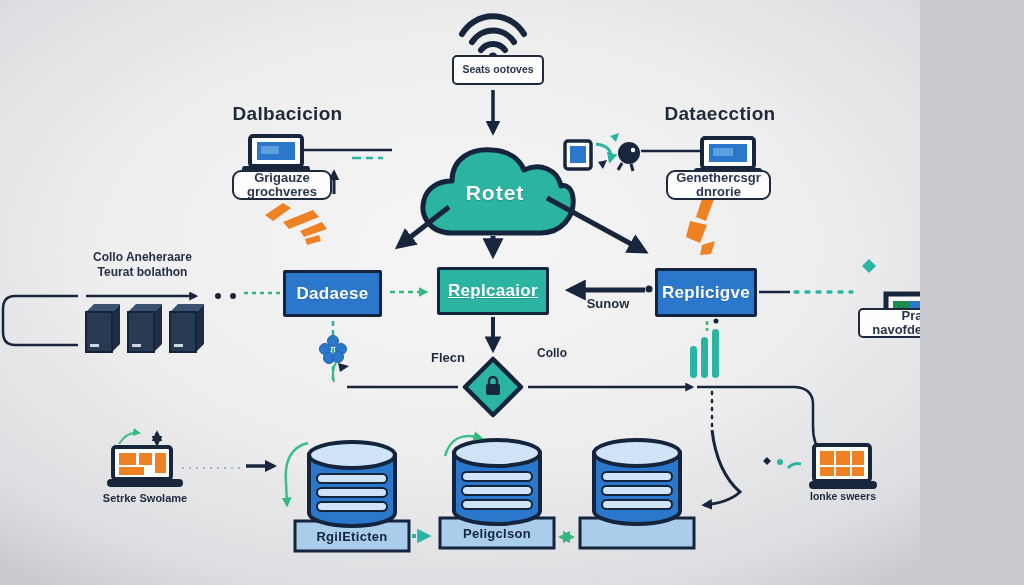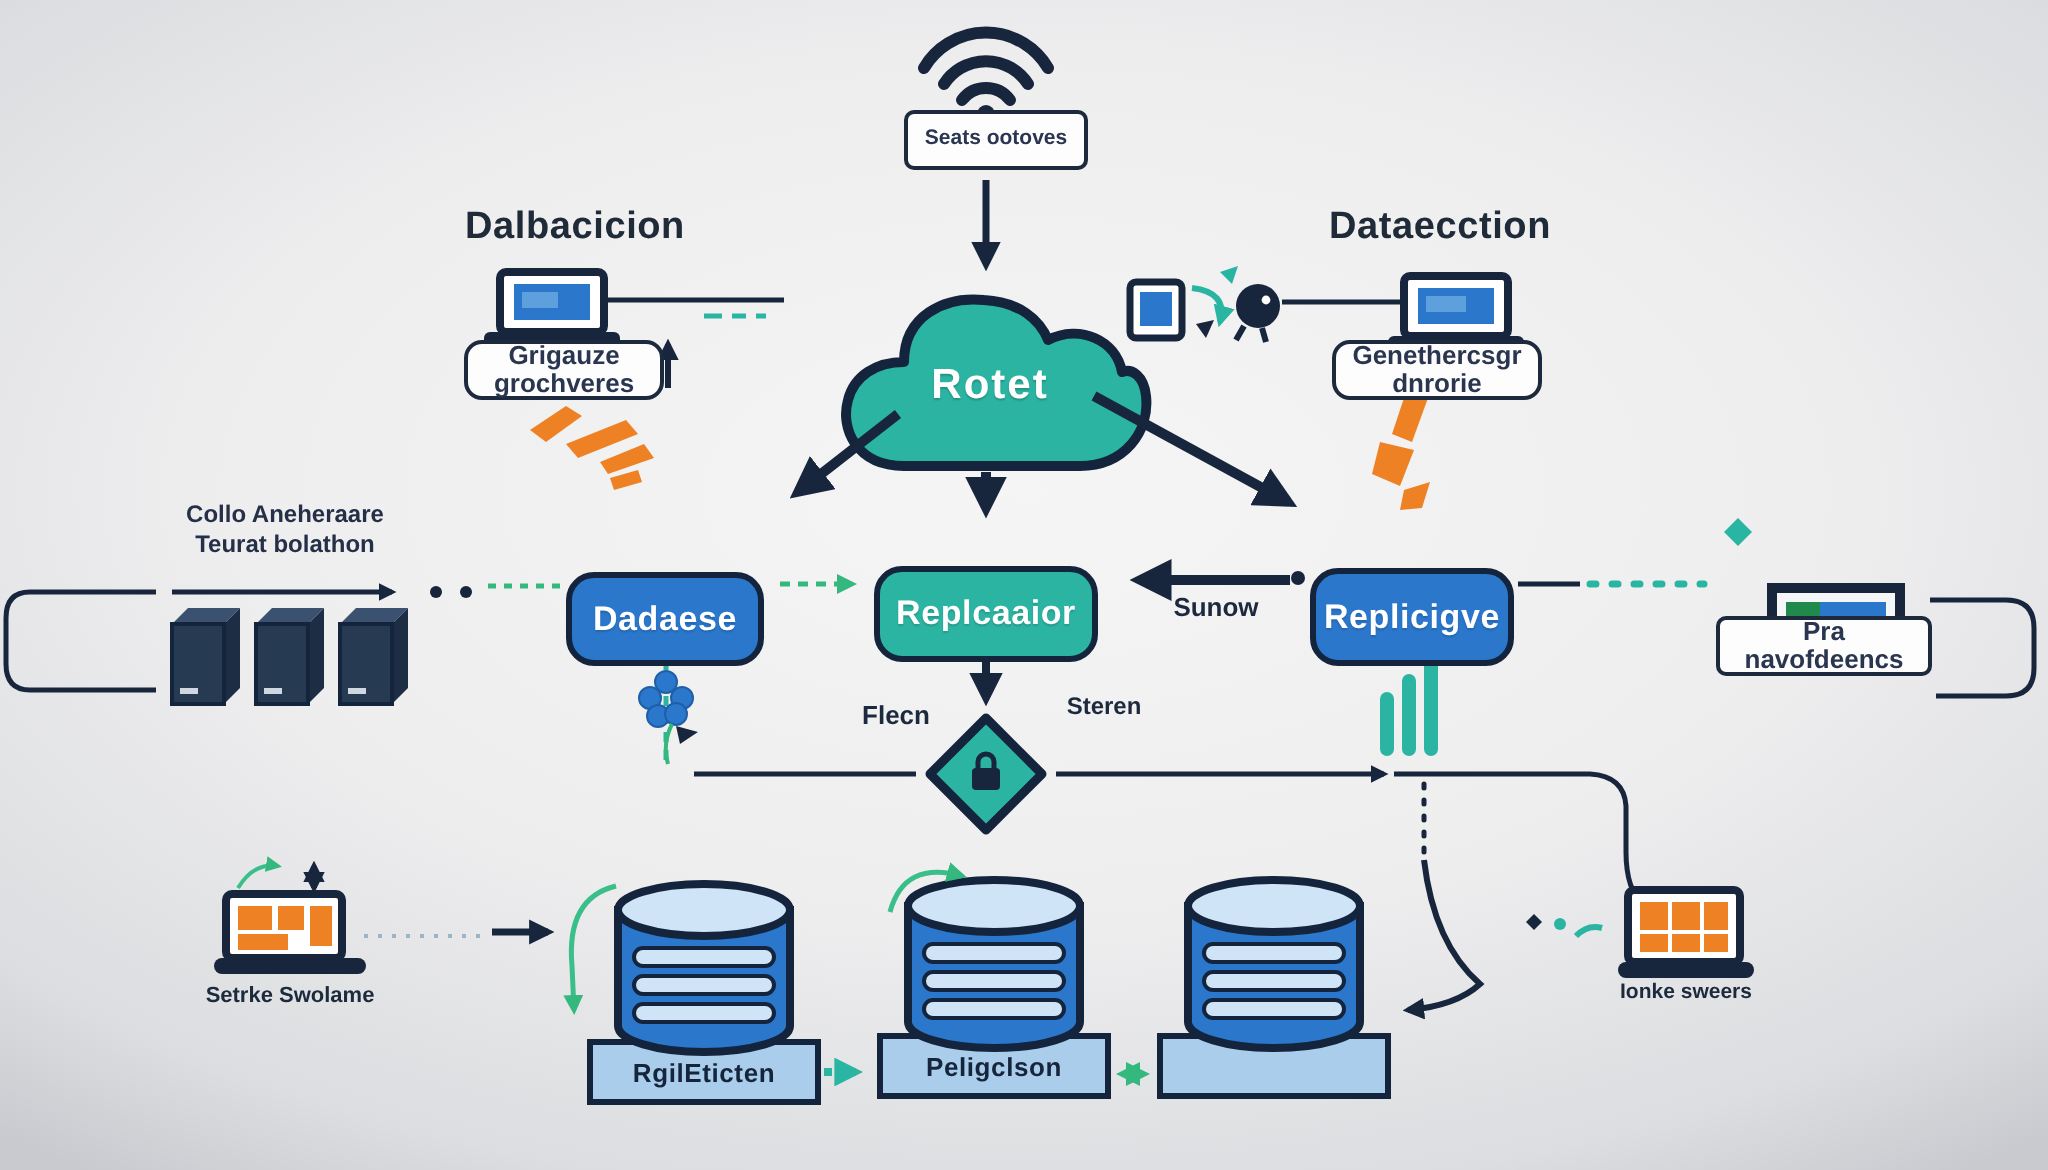--- a/index.html
+++ b/index.html
@@ -1,37 +1,36 @@
 <!DOCTYPE html>
 <html><head>
 <meta charset="utf-8">
 <style>
   html,body{margin:0;padding:0;background:#c9cacf;}
   .canvas{
-    position:relative;width:1024px;height:585px;overflow:hidden;
+    position:relative;width:920px;height:585px;overflow:hidden;
     font-family:"Liberation Sans", sans-serif;color:#1d2a3e;
     background:radial-gradient(ellipse 78% 72% at 50% 42%, #f5f5f6 0%, #eeeeef 50%, #dcdde0 85%, #c9cacf 100%);
   }
   svg.layer{position:absolute;left:0;top:0;z-index:1;}
   .txt{position:absolute;z-index:2;}
   .heading{font-size:19px;font-weight:bold;color:#202b3a;text-align:center;letter-spacing:.3px;}
   .labelbox{
     position:absolute;z-index:2;background:#fdfdfd;border:2.5px solid #1d2a3e;border-radius:5px;
     display:flex;align-items:center;justify-content:center;
     font-size:13px;font-weight:bold;color:#2a3550;text-align:center;line-height:1.05;
   }
   .labelbox.rounder{border-radius:9px;}
   .nodebox{
     position:absolute;z-index:2;border:3.5px solid #14243c;display:flex;align-items:center;justify-content:center;
-    color:#fff;font-weight:bold;font-size:17px;letter-spacing:.3px;border-radius:14px;
+    color:#fff;font-weight:bold;font-size:17px;letter-spacing:.3px;border-radius:2px;
     text-shadow:0 1px 1px rgba(0,0,0,.15);
-    margin-top:16px;
   }
   .blue{background:#2b77cc;}
-  .teal{background:#2cb4a2;}
+  .teal{background:#2cb4a2;text-decoration:underline;}
   .smalltag{font-size:13px;font-weight:bold;color:#1d2a3e;text-align:center;}
   .sidetext{font-size:12px;font-weight:bold;color:#253048;text-align:center;line-height:15px;}
   .cloudtext{
     position:absolute;z-index:2;color:#ffffff;font-weight:bold;font-size:21px;letter-spacing:1px;
     display:flex;align-items:center;justify-content:center;text-shadow:0 1px 1px rgba(0,0,0,.2);
   }
   .pedlabel{
     position:absolute;z-index:2;display:flex;align-items:center;justify-content:center;
     font-size:13px;font-weight:bold;color:#15253c;letter-spacing:.3px;
   }
@@ -271,21 +270,21 @@
   <div class="txt smalltag" style="left:580px;top:296px;width:56px;">Sunow</div>
 
   <div class="txt sidetext" style="left:60px;top:250px;width:165px;">
     <span>Collo Aneheraare</span><br>
     <span>Teurat bolathon</span>
   </div>
 
   <div class="labelbox" style="left:858px;top:308px;width:104px;height:26px;">Pra navofdeencs</div>
 
   <div class="txt smalltag" style="left:428px;top:350px;width:40px;">Flecn</div>
-  <div class="txt smalltag" style="left:524px;top:346px;width:56px;font-size:12px;">Steren</div>
+  <div class="txt smalltag" style="left:524px;top:346px;width:56px;font-size:12px;">Collo</div>
 
   <div class="pedlabel" style="left:295px;top:521px;width:114px;height:30px;">RgilEticten</div>
   <div class="pedlabel" style="left:440px;top:518px;width:114px;height:30px;">Peligclson</div>
 
   <div class="txt smalltag" style="left:90px;top:492px;width:110px;font-size:11px;">Setrke Swolame</div>
   <div class="txt smalltag" style="left:804px;top:490px;width:78px;font-size:10.5px;">Ionke sweers</div>
 
 </div>
 
 </body></html>

